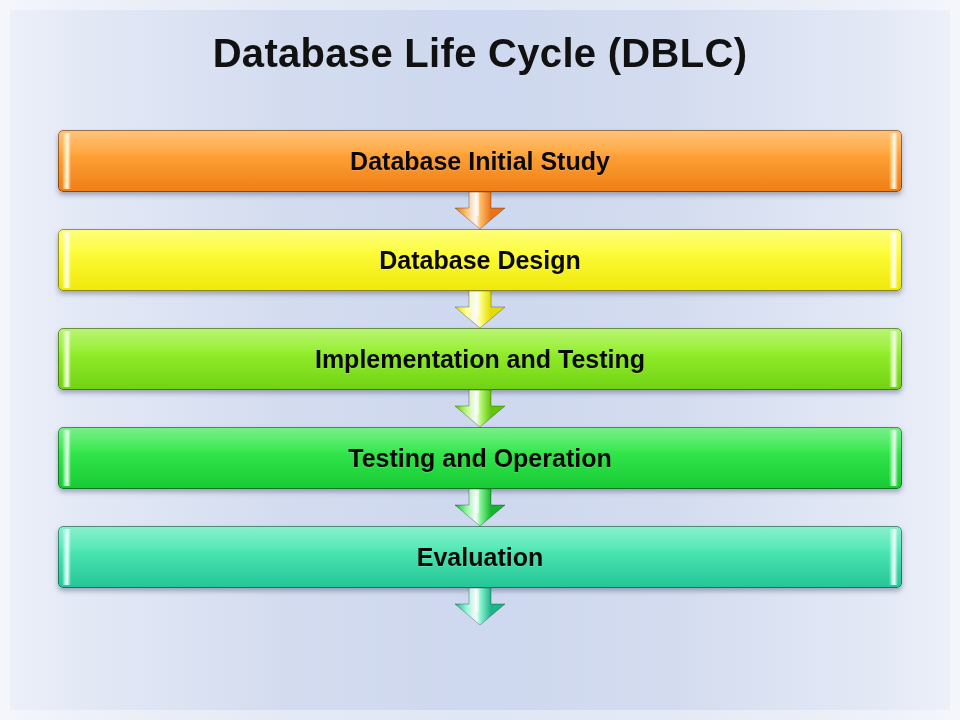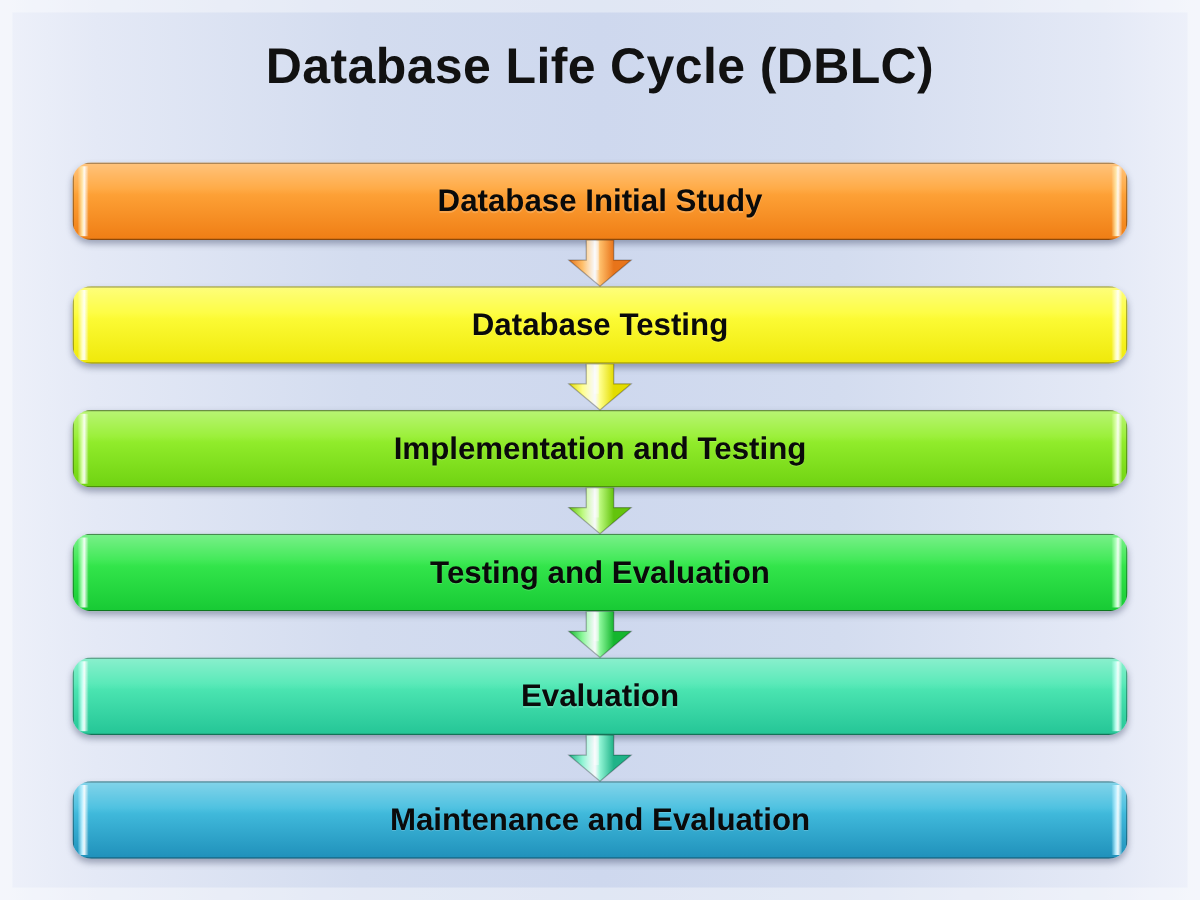--- a/index.html
+++ b/index.html
@@ -59,21 +59,21 @@
     height:62px;
     margin-bottom:37px;
   }
   .step:last-child { margin-bottom:0; }
 
   
   .bar {
     position:absolute;
     left:0; top:0;
     width:844px; height:62px;
-    border-radius:15px;
+    border-radius:5px;
     overflow:hidden;
     box-shadow:
       0 3px 5px rgba(60,70,100,0.42),
       0 1px 0 rgba(255,255,255,0.25) inset;
   }
   .bar-fill {
     position:absolute; inset:0;
     border-radius:5px;
   }
   
@@ -163,21 +163,21 @@
         </div>
     </div>
 
     <div class="step">
       <div class="bar">
         <div class="bar-fill" style="background: linear-gradient(rgb(253, 253, 58) 0%, rgb(253, 253, 58) 34%, rgb(239, 232, 10) 100%);"></div>
         <div class="bar-sheen"></div>
         <div class="cap left" style="background: linear-gradient(to right, rgba(255, 255, 255, 0) 0%, rgb(255, 255, 196) 42%, rgba(255, 255, 255, 0.92) 60%, rgba(255, 255, 255, 0) 100%); filter: blur(0.4px);"></div>
         <div class="cap right" style="background: linear-gradient(to right, rgba(255, 255, 255, 0) 0%, rgb(255, 255, 196) 42%, rgba(255, 255, 255, 0.92) 60%, rgba(255, 255, 255, 0) 100%); filter: blur(0.4px);"></div>
         <div class="bar-outline"></div>
-        <div class="bar-label">Database Testing</div>
+        <div class="bar-label">Database Design</div>
       </div>
       <div class="arrow">
           <svg viewBox="0 0 52 38" xmlns="http://www.w3.org/2000/svg">
             <defs>
               <linearGradient id="ag1" x1="0" y1="0" x2="1" y2="0">
                 <stop offset="0%" stop-color="#e3dc00"></stop>
                 <stop offset="22%" stop-color="#ffff8c"></stop>
                 <stop offset="42%" stop-color="#ffffff" stop-opacity="0.85"></stop>
                 <stop offset="50%" stop-color="#ffff8c"></stop>
                 <stop offset="72%" stop-color="#e3dc00"></stop>
@@ -217,21 +217,21 @@
         </div>
     </div>
 
     <div class="step">
       <div class="bar">
         <div class="bar-fill" style="background: linear-gradient(rgb(54, 232, 78) 0%, rgb(54, 232, 78) 34%, rgb(23, 202, 52) 100%);"></div>
         <div class="bar-sheen"></div>
         <div class="cap left" style="background: linear-gradient(to right, rgba(255, 255, 255, 0) 0%, rgb(182, 255, 192) 42%, rgba(255, 255, 255, 0.92) 60%, rgba(255, 255, 255, 0) 100%); filter: blur(0.4px);"></div>
         <div class="cap right" style="background: linear-gradient(to right, rgba(255, 255, 255, 0) 0%, rgb(182, 255, 192) 42%, rgba(255, 255, 255, 0.92) 60%, rgba(255, 255, 255, 0) 100%); filter: blur(0.4px);"></div>
         <div class="bar-outline"></div>
-        <div class="bar-label">Testing and Evaluation</div>
+        <div class="bar-label">Testing and Operation</div>
       </div>
       <div class="arrow">
           <svg viewBox="0 0 52 38" xmlns="http://www.w3.org/2000/svg">
             <defs>
               <linearGradient id="ag3" x1="0" y1="0" x2="1" y2="0">
                 <stop offset="0%" stop-color="#15b62e"></stop>
                 <stop offset="22%" stop-color="#8bf79a"></stop>
                 <stop offset="42%" stop-color="#ffffff" stop-opacity="0.85"></stop>
                 <stop offset="50%" stop-color="#8bf79a"></stop>
                 <stop offset="72%" stop-color="#15b62e"></stop>
@@ -264,25 +264,15 @@
                 <stop offset="72%" stop-color="#1fb388"></stop>
                 <stop offset="100%" stop-color="#1fb388"></stop>
               </linearGradient>
             </defs>
             <path d="M15 0 H37 V16 H51 L26 37 L1 16 H15 Z" fill="url(#ag4)" stroke="rgba(0,0,0,0.28)" stroke-width="1"></path>
             <path d="M21 1 H25 V24 H21 Z" fill="rgba(255,255,255,0.42)"></path>
           </svg>
         </div>
     </div>
 
-    <div class="step">
-      <div class="bar">
-        <div class="bar-fill" style="background: linear-gradient(rgb(68, 190, 223) 0%, rgb(68, 190, 223) 34%, rgb(31, 144, 186) 100%);"></div>
-        <div class="bar-sheen"></div>
-        <div class="cap left" style="background: linear-gradient(to right, rgba(255, 255, 255, 0) 0%, rgb(188, 239, 255) 42%, rgba(255, 255, 255, 0.92) 60%, rgba(255, 255, 255, 0) 100%); filter: blur(0.4px);"></div>
-        <div class="cap right" style="background: linear-gradient(to right, rgba(255, 255, 255, 0) 0%, rgb(188, 239, 255) 42%, rgba(255, 255, 255, 0.92) 60%, rgba(255, 255, 255, 0) 100%); filter: blur(0.4px);"></div>
-        <div class="bar-outline"></div>
-        <div class="bar-label">Maintenance and Evaluation</div>
-      </div>
-    </div>
 
   </div>
 </div>
 
 </body></html>

